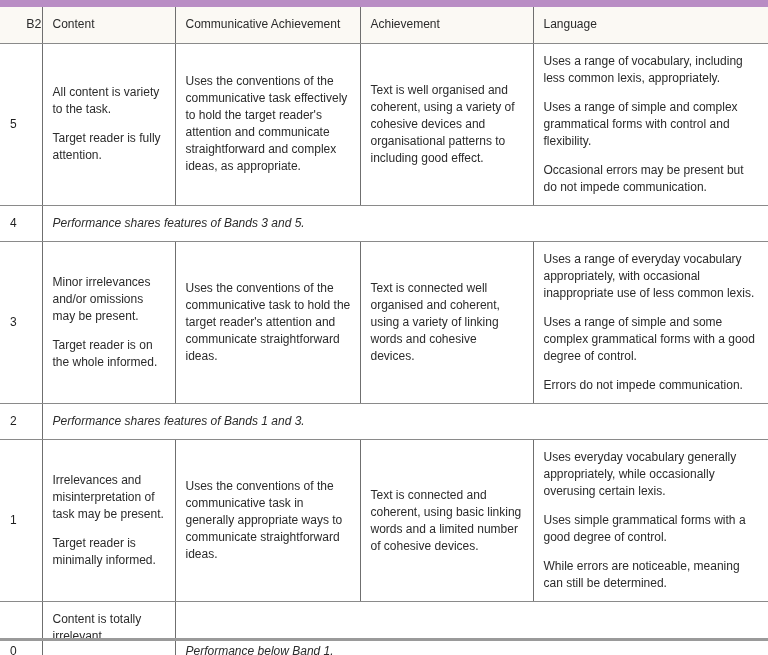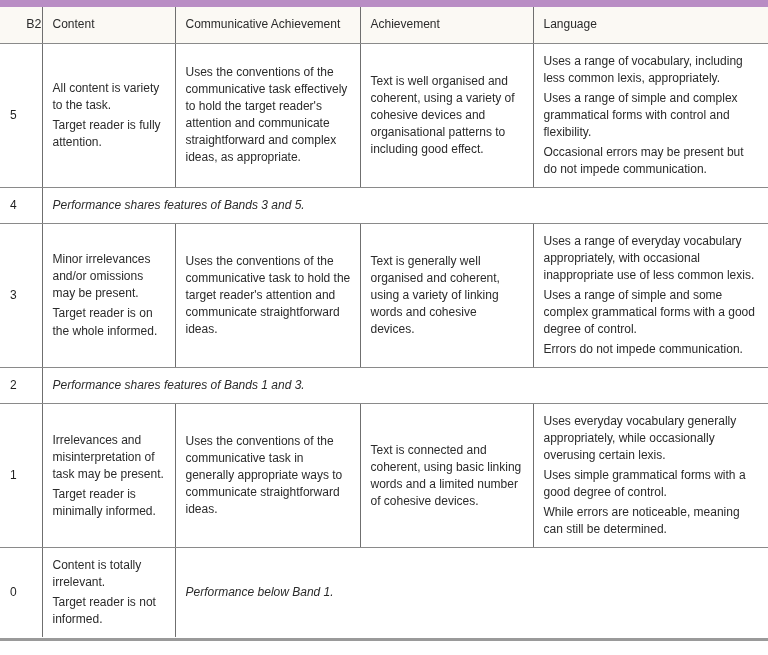--- a/index.html
+++ b/index.html
@@ -104,21 +104,21 @@
     text-align: center;
     font-style: italic;
     font-size: 11.9px;
   }
 
   
   .para {
     margin: 0;
   }
   .para + .para {
-    margin-top: 3px;
+    margin-top: 12px;
   }
 
   .bottom-rule {
     width: 768px;
     height: 3px;
     background: #9a9a9a;
     position: absolute;
     left: 0;
     bottom: 14px;
   }
@@ -178,21 +178,21 @@
       <tr class="descriptor-row">
         <td class="band-col">3</td>
         <td>
           <p class="para">Minor irrelevances and/or omissions may be present.</p>
           <p class="para">Target reader is on the whole informed.</p>
         </td>
         <td>
           <p class="para">Uses the conventions of the communicative task to hold the target reader's attention and communicate straightforward ideas.</p>
         </td>
         <td>
-          <p class="para">Text is generally well organised and coherent, using a variety of linking words and cohesive devices.</p>
+          <p class="para">Text is connected well organised and coherent, using a variety of linking words and cohesive devices.</p>
         </td>
         <td>
           <p class="para">Uses a range of everyday vocabulary appropriately, with occasional inappropriate use of less common lexis.</p>
           <p class="para">Uses a range of simple and some complex grammatical forms with a good degree of control.</p>
           <p class="para">Errors do not impede communication.</p>
         </td>
       </tr>
 
       <tr class="shared-row">
         <td class="band-col">2</td>

